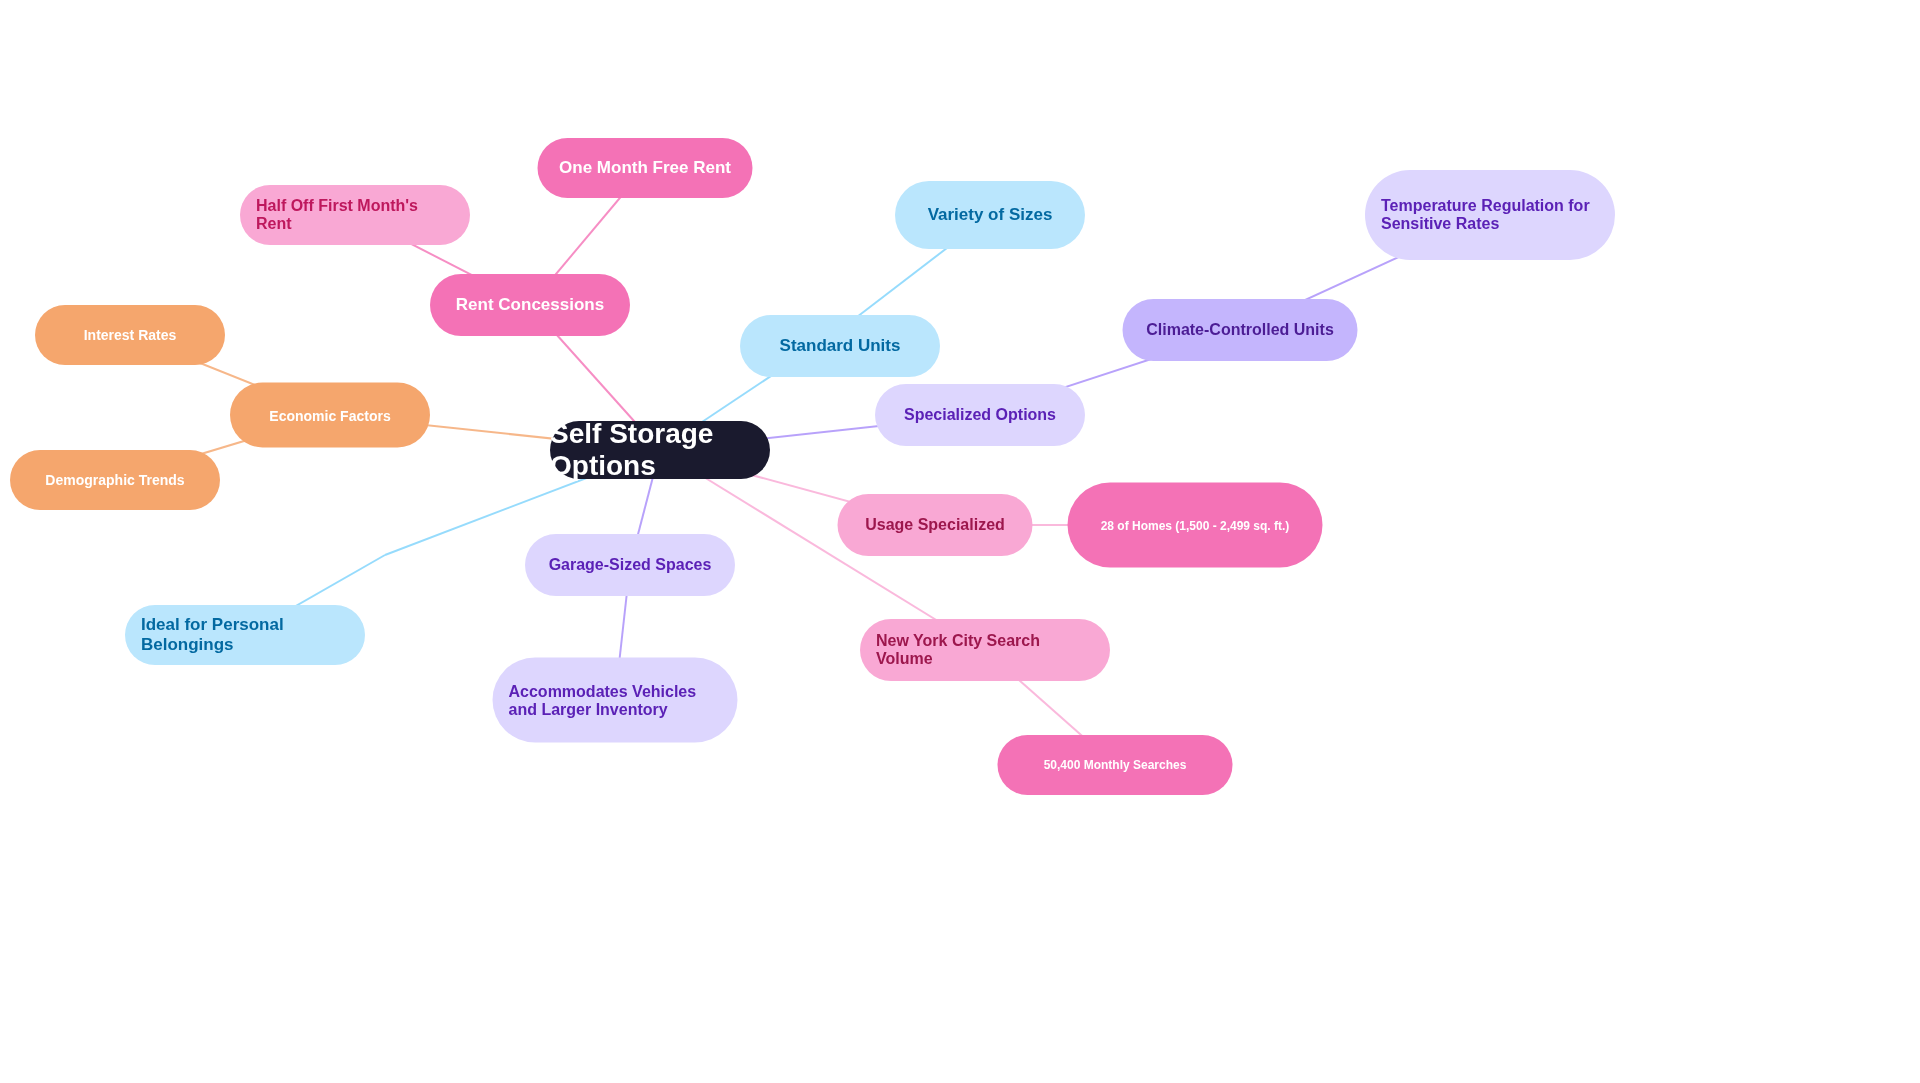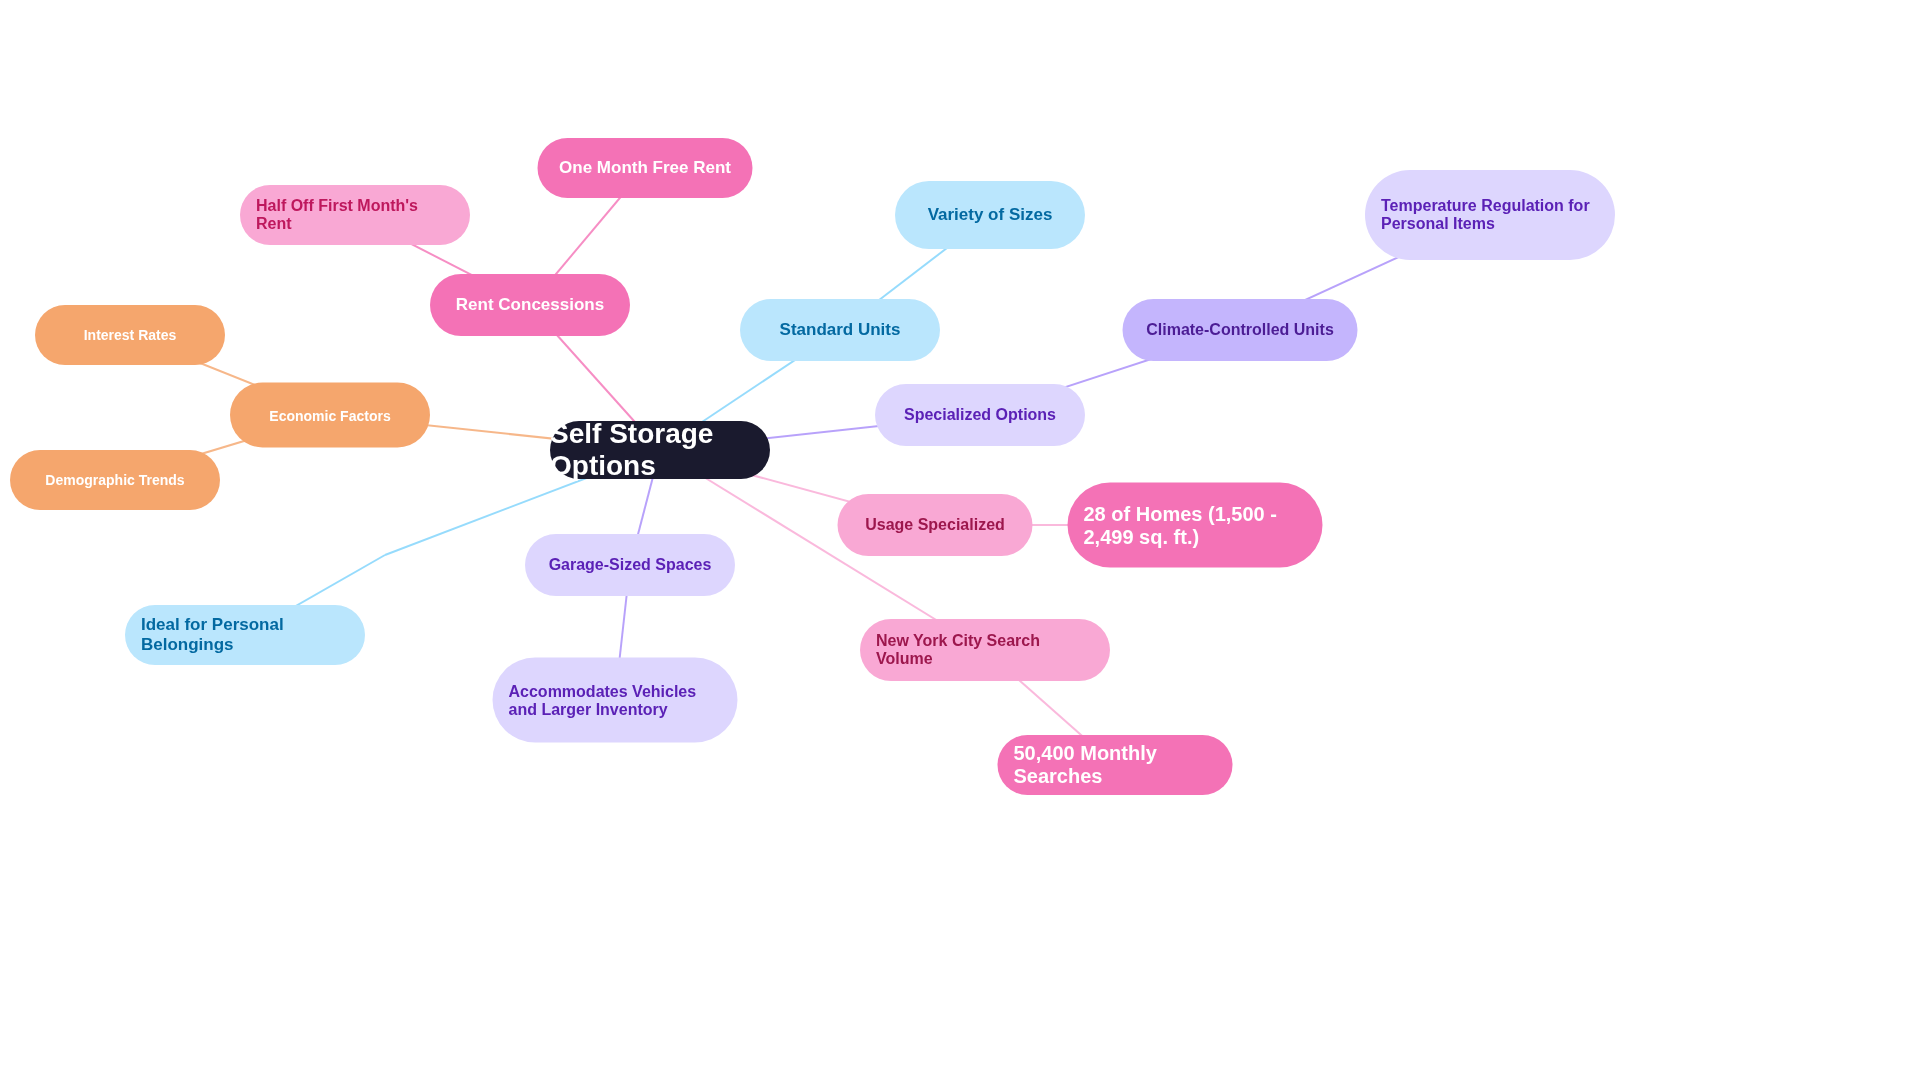--- a/index.html
+++ b/index.html
@@ -73,21 +73,21 @@
       font-size: 16px;
     }
     .node-pink2 {
       background: #f9a8d4;
       color: #9d174d;
       font-size: 16px;
     }
     .node-pink3 {
       background: #f472b6;
       color: #fff;
-      font-size: 20px;
+      font-size: 12px;
     }
   </style>
 </head>
 <body>
 
 <div id="mindmap-container">
   <svg id="connections">
       <line x1="660" y1="450" x2="330" y2="415" stroke="#f5a66d" stroke-width="2" opacity="0.8"></line>
       <line x1="330" y1="415" x2="130" y2="335" stroke="#f5a66d" stroke-width="2" opacity="0.8"></line>
       <line x1="330" y1="415" x2="115" y2="480" stroke="#f5a66d" stroke-width="2" opacity="0.8"></line>
@@ -108,25 +108,25 @@
       <line x1="660" y1="450" x2="985" y2="650" stroke="#f9a8d4" stroke-width="2" opacity="0.8"></line>
       <line x1="985" y1="650" x2="1115" y2="765" stroke="#f9a8d4" stroke-width="2" opacity="0.8"></line>
     </svg>
 <div class="node node-center" style="left: 660px; top: 450px;">Self Storage Options</div>
     <div class="node node-orange" style="left: 330px; top: 415px; width: 200px; height: 65px; padding: 8px 16px;">Economic Factors</div>
     <div class="node node-orange" style="left: 130px; top: 335px; width: 190px; height: 60px; padding: 8px 16px;">Interest Rates</div>
     <div class="node node-orange" style="left: 115px; top: 480px; width: 210px; height: 60px; padding: 8px 16px;">Demographic Trends</div>
     <div class="node node-pink" style="left: 530px; top: 305px; width: 200px; height: 62px; padding: 8px 16px;">Rent Concessions</div>
     <div class="node node-pink-light" style="left: 355px; top: 215px; width: 230px; height: 60px; padding: 8px 16px;">Half Off First Month's Rent</div>
     <div class="node node-pink" style="left: 645px; top: 168px; width: 215px; height: 60px; padding: 8px 16px;">One Month Free Rent</div>
-    <div class="node node-blue-light" style="left: 840px; top: 330px; width: 200px; height: 62px; padding: 16px 16px;">Standard Units</div>
+    <div class="node node-blue-light" style="left: 840px; top: 346px; width: 200px; height: 62px; padding: 16px 16px;">Standard Units</div>
     <div class="node node-blue-light" style="left: 990px; top: 215px; width: 190px; height: 68px; padding: 22px 16px;">Variety of Sizes</div>
     <div class="node node-purple-light" style="left: 980px; top: 415px; width: 210px; height: 62px; padding: 8px 16px;">Specialized Options</div>
     <div class="node node-lavender" style="left: 1240px; top: 330px; width: 235px; height: 62px; padding: 8px 16px;">Climate-Controlled Units</div>
-    <div class="node node-purple-light" style="left: 1490px; top: 215px; width: 250px; height: 90px; padding: 8px 16px;">Temperature Regulation for Personal Items</div>
+    <div class="node node-purple-light" style="left: 1490px; top: 215px; width: 250px; height: 90px; padding: 8px 16px;">Temperature Regulation for Sensitive Rates</div>
     <div class="node node-blue-light" style="left: 245px; top: 635px; width: 240px; height: 60px; padding: 8px 16px;">Ideal for Personal Belongings</div>
     <div class="node node-purple-light" style="left: 630px; top: 565px; width: 210px; height: 62px; padding: 8px 16px;">Garage-Sized Spaces</div>
     <div class="node node-purple-light" style="left: 615px; top: 700px; width: 245px; height: 85px; padding: 8px 16px;">Accommodates Vehicles and Larger Inventory</div>
     <div class="node node-pink2" style="left: 935px; top: 525px; width: 195px; height: 62px; padding: 8px 16px;">Usage Specialized</div>
     <div class="node node-pink3" style="left: 1195px; top: 525px; width: 255px; height: 85px; padding: 8px 16px;">28 of Homes (1,500 - 2,499 sq. ft.)</div>
     <div class="node node-pink2" style="left: 985px; top: 650px; width: 250px; height: 62px; padding: 8px 16px;">New York City Search Volume</div>
     <div class="node node-pink3" style="left: 1115px; top: 765px; width: 235px; height: 60px; padding: 8px 16px;">50,400 Monthly Searches</div>
   </div>
 
 </body></html>

